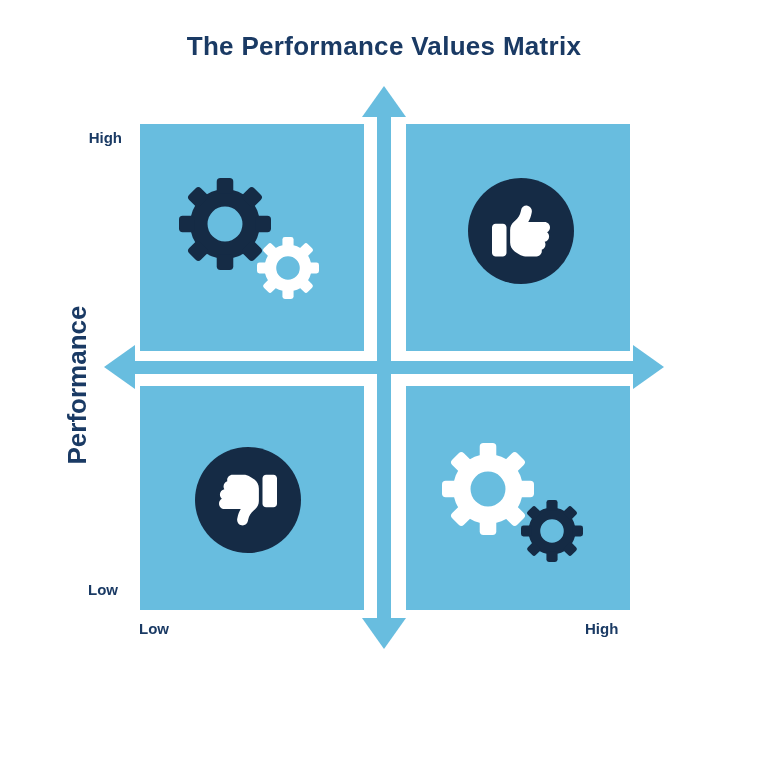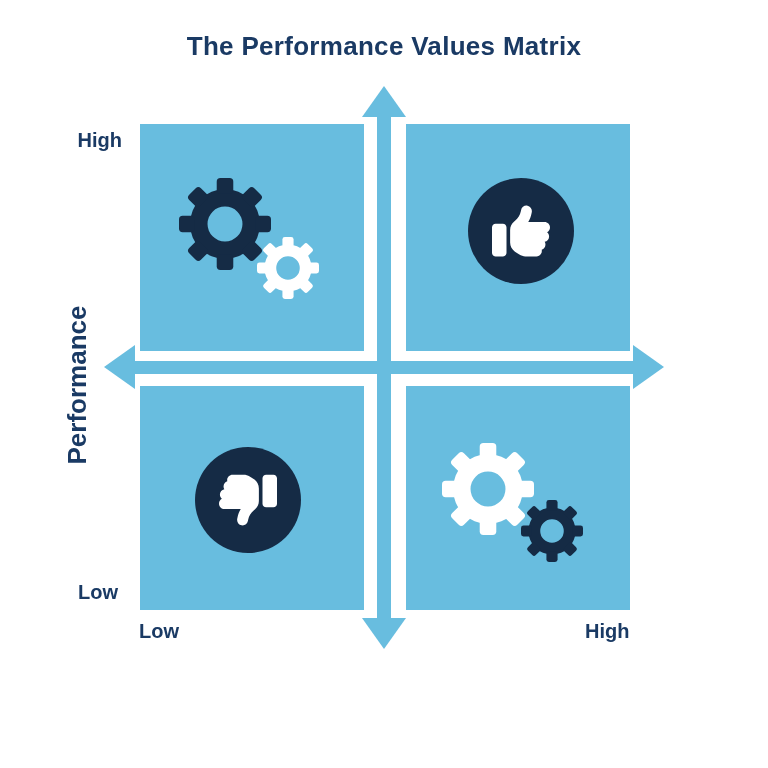--- a/index.html
+++ b/index.html
@@ -56,21 +56,21 @@
   }
   .head-right{
     left:633px;top:345px;
     border-top:22px solid transparent;border-bottom:22px solid transparent;
     border-left:31px solid var(--blue);
   }
 
   
   .tick{
     position:absolute;
-    font-size:20px;font-weight:bold;color:var(--navy-text);
+    font-size:15px;font-weight:bold;color:var(--navy-text);
   }
   .tick-y-high{left:58px;top:129px;width:64px;text-align:right;}
   .tick-y-low{left:56px;top:581px;width:62px;text-align:right;}
   .tick-x-low{left:139px;top:620px;}
   .tick-x-high{left:585px;top:620px;}
 
   
   .x-axis-title{
     position:absolute;left:0;top:657px;width:768px;text-align:center;
     font-size:26px;font-weight:bold;color:var(--navy-text);

